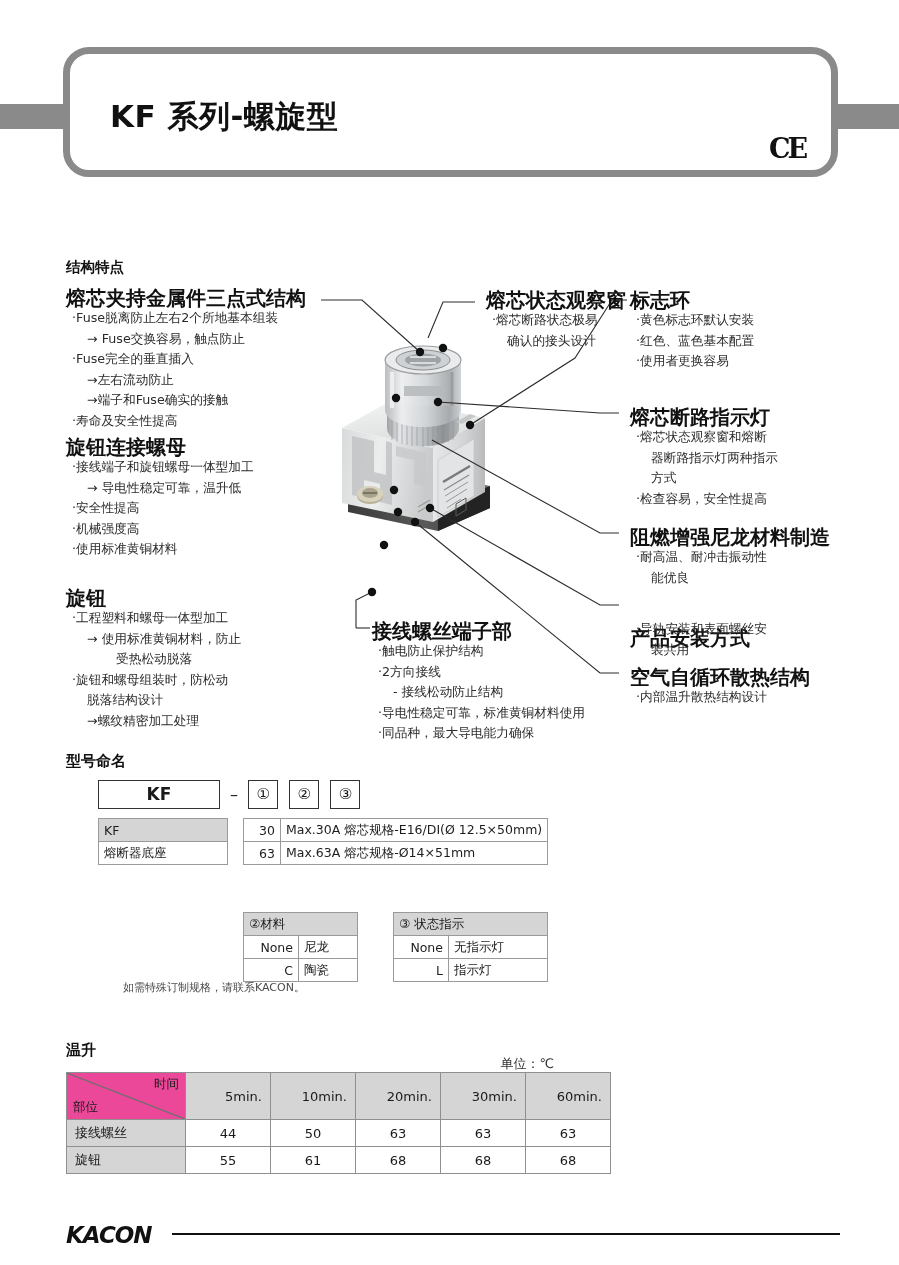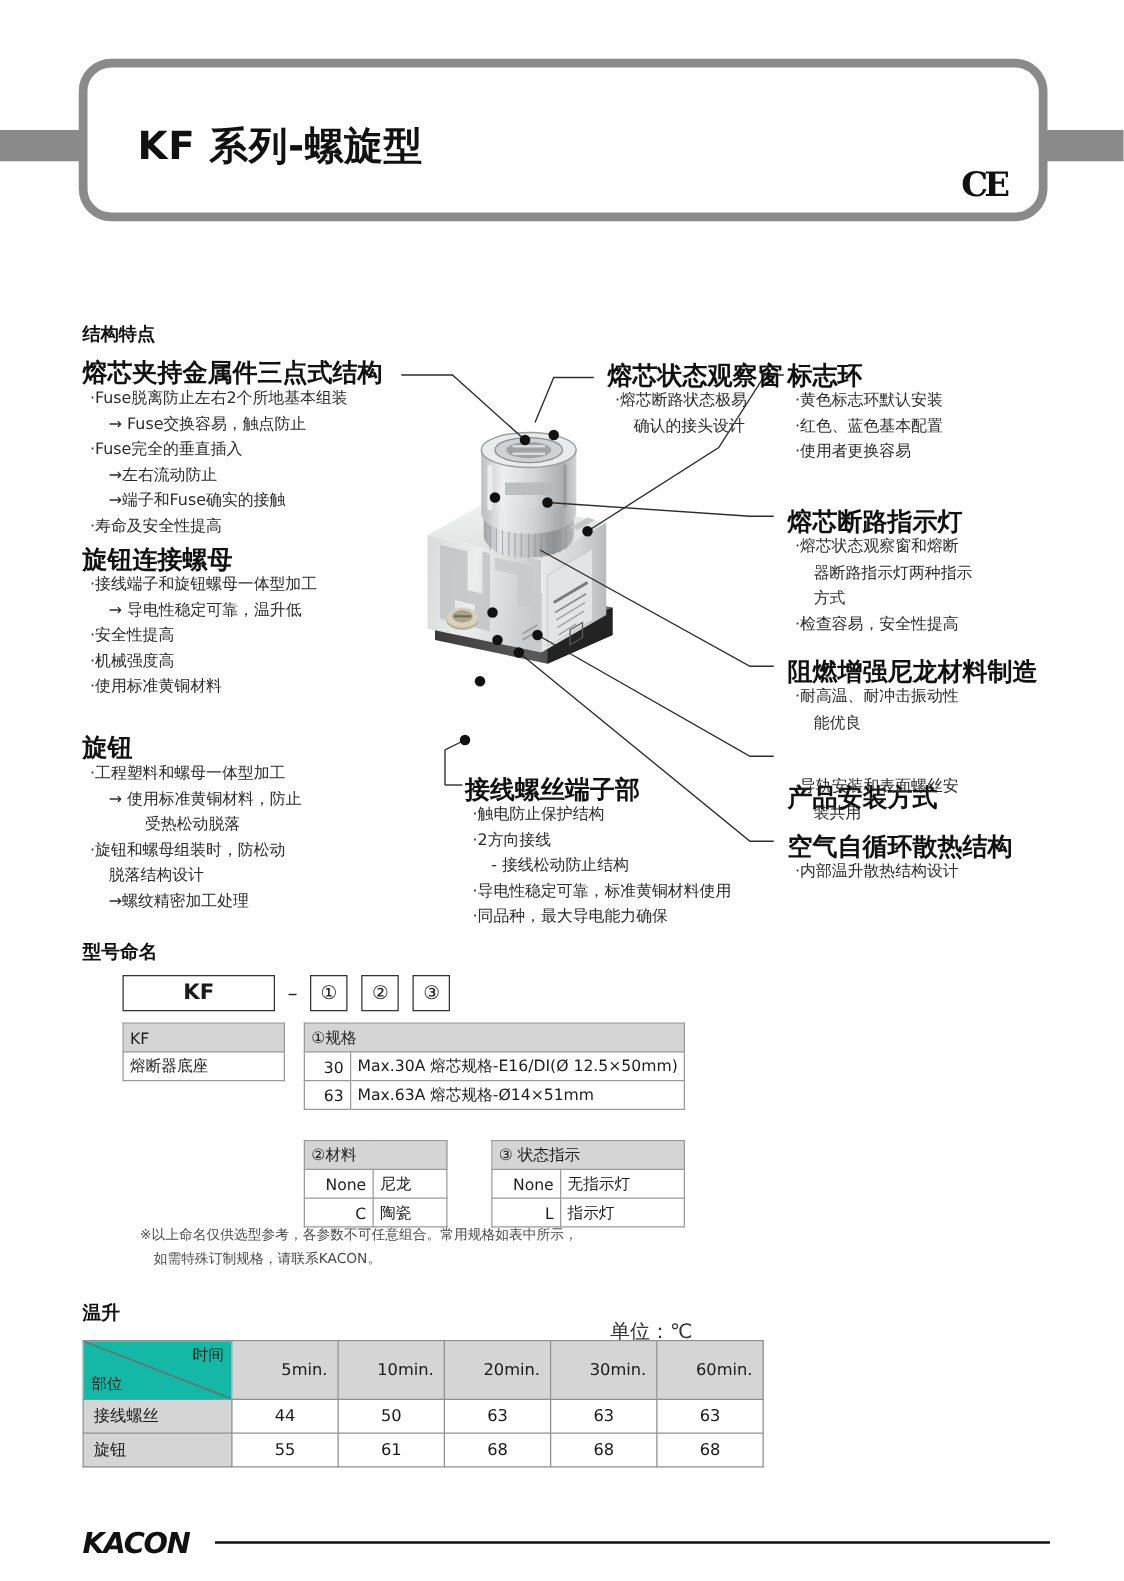--- a/index.html
+++ b/index.html
@@ -163,42 +163,42 @@
     line-height: 19px;
     color: #4a4a4a;
   }
   #model-note .l2 { padding-left: 11px; }
 
   
   #temp-title { left: 66px; top: 1041px; font-size: 15px; }
   #temp-unit {
     position: absolute;
     right: 345px; top: 1055px;
-    font-size: 16px;
+    font-size: 13px;
     color: #333;
     white-space: nowrap;
   }
   #tbl-temp {
     position: absolute;
     left: 66px; top: 1072px;
     font-size: 13px;
   }
   #tbl-temp td {
     border: 1px solid #8f8f8f;
     padding: 0 8px;
     height: 26px;
     background: #fff;
     white-space: nowrap;
   }
   #tbl-temp td.corner {
     width: 118px;
     height: 46px;
     padding: 0;
     position: relative;
-    background: #14b8a6;
+    background: #ec4899;
   }
   #tbl-temp td.colhdr {
     background: #d5d5d5;
     text-align: right;
     width: 68px;
     height: 46px;
   }
   #tbl-temp td.rowhdr { background: #d5d5d5; }
   #tbl-temp td.val { text-align: center; }
   .corner-diag {
@@ -471,23 +471,20 @@
     <td class="hdr">KF</td>
   </tr>
   <tr>
     <td>熔断器底座</td>
   </tr>
 </tbody>
   </table>
 
 <table class="tbl" id="tbl-spec">
   <tbody>
-      <tr>
-    <td class="hdr" colspan="2">①规格</td>
-  </tr>
   <tr>
     <td class="k">30</td>
     <td>Max.30A  熔芯规格-E16/DI(Ø 12.5×50mm)</td>
   </tr>
   <tr>
     <td class="k">63</td>
     <td>Max.63A  熔芯规格-Ø14×51mm</td>
   </tr>
 </tbody>
   </table>
@@ -518,21 +515,20 @@
     <td class="v">无指示灯</td>
   </tr>
   <tr>
     <td class="k">L</td>
     <td class="v">指示灯</td>
   </tr>
 </tbody>
   </table>
 
 <div id="model-note">
-  <div>※以上命名仅供选型参考，各参数不可任意组合。常用规格如表中所示，</div>
   <div class="l2">如需特殊订制规格，请联系KACON。</div>
 </div>
 
 <div class="sec-title" id="temp-title">温升</div>
 <div id="temp-unit">单位：℃</div>
 
 <table id="tbl-temp">
   <tbody>
       <tr>
     <td class="corner">

